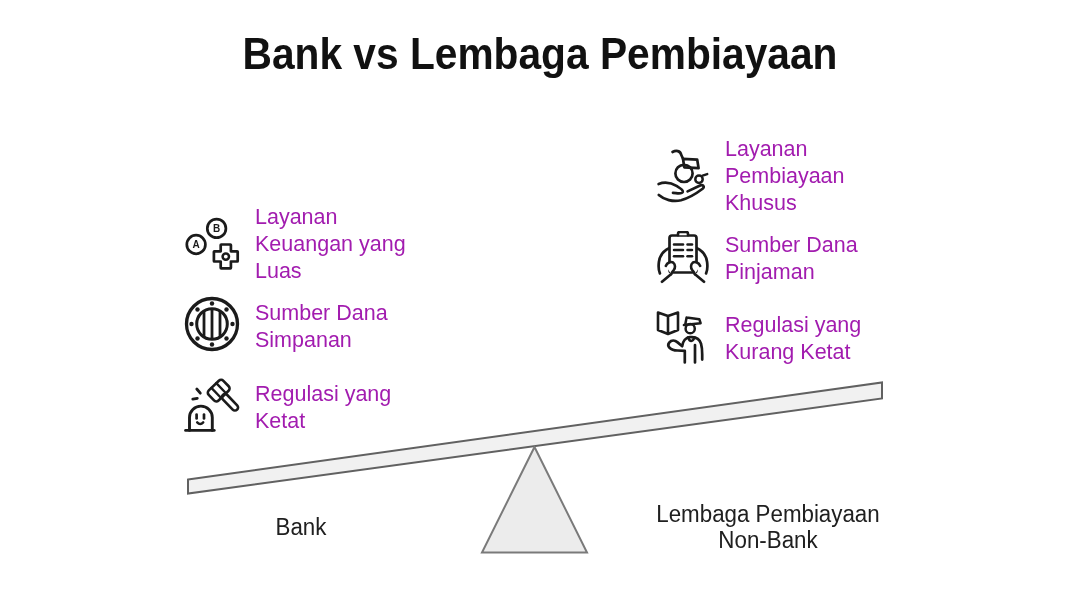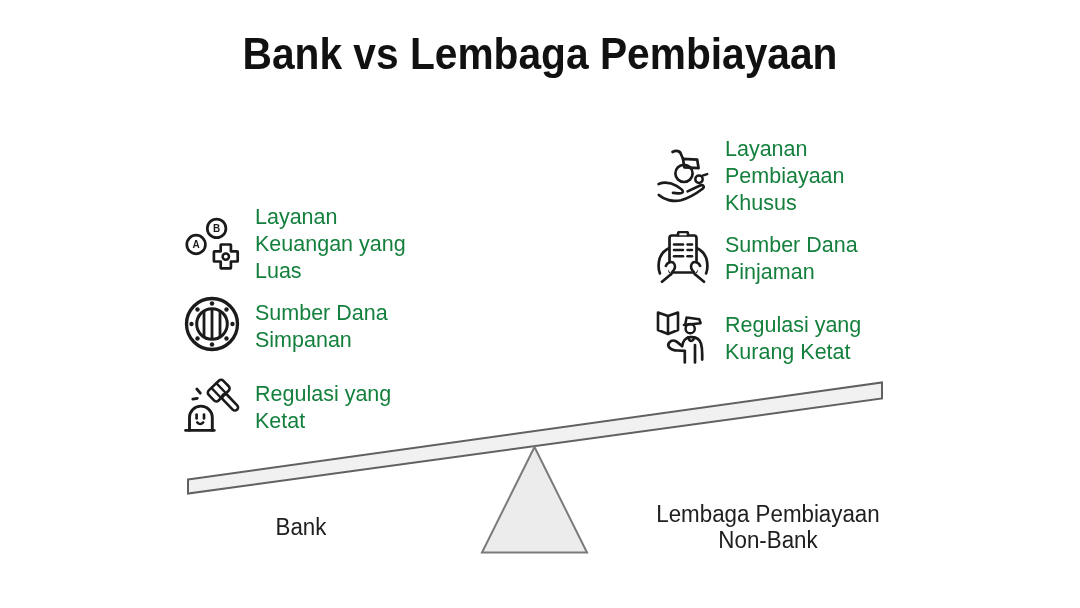--- a/index.html
+++ b/index.html
@@ -1,20 +1,20 @@
 <!DOCTYPE html>
 <html><head>
 <meta charset="utf-8">
 <style>
 * { margin:0; padding:0; box-sizing:border-box; }
 html,body { width:1080px; height:608px; background:#ffffff; overflow:hidden; }
 body { font-family:"Liberation Sans", sans-serif; color:#1c1c1c; position:relative; }
 .title { position:absolute; left:0; top:29px; width:1080px; text-align:center;
   font-size:44px; font-weight:bold; color:#111; transform:scaleX(0.925); letter-spacing:0px; }
-.item { position:absolute; font-size:21.5px; line-height:27px; color:#15803d; }
+.item { position:absolute; font-size:21.5px; line-height:27px; color:#a21caf; }
 .lbl  { position:absolute; font-size:23.5px; line-height:26px; color:#202020; text-align:center; transform:scaleX(0.95); }
 svg.ic { position:absolute; }
 .ic * { vector-effect:none; }
 </style>
 </head>
 <body>
 <div class="title">Bank vs Lembaga Pembiayaan</div>
 
 <div class="item" style="left:255px; top:204px;">Layanan<br>Keuangan yang<br>Luas</div>
 <div class="item" style="left:255px; top:300px;">Sumber Dana<br>Simpanan</div>

